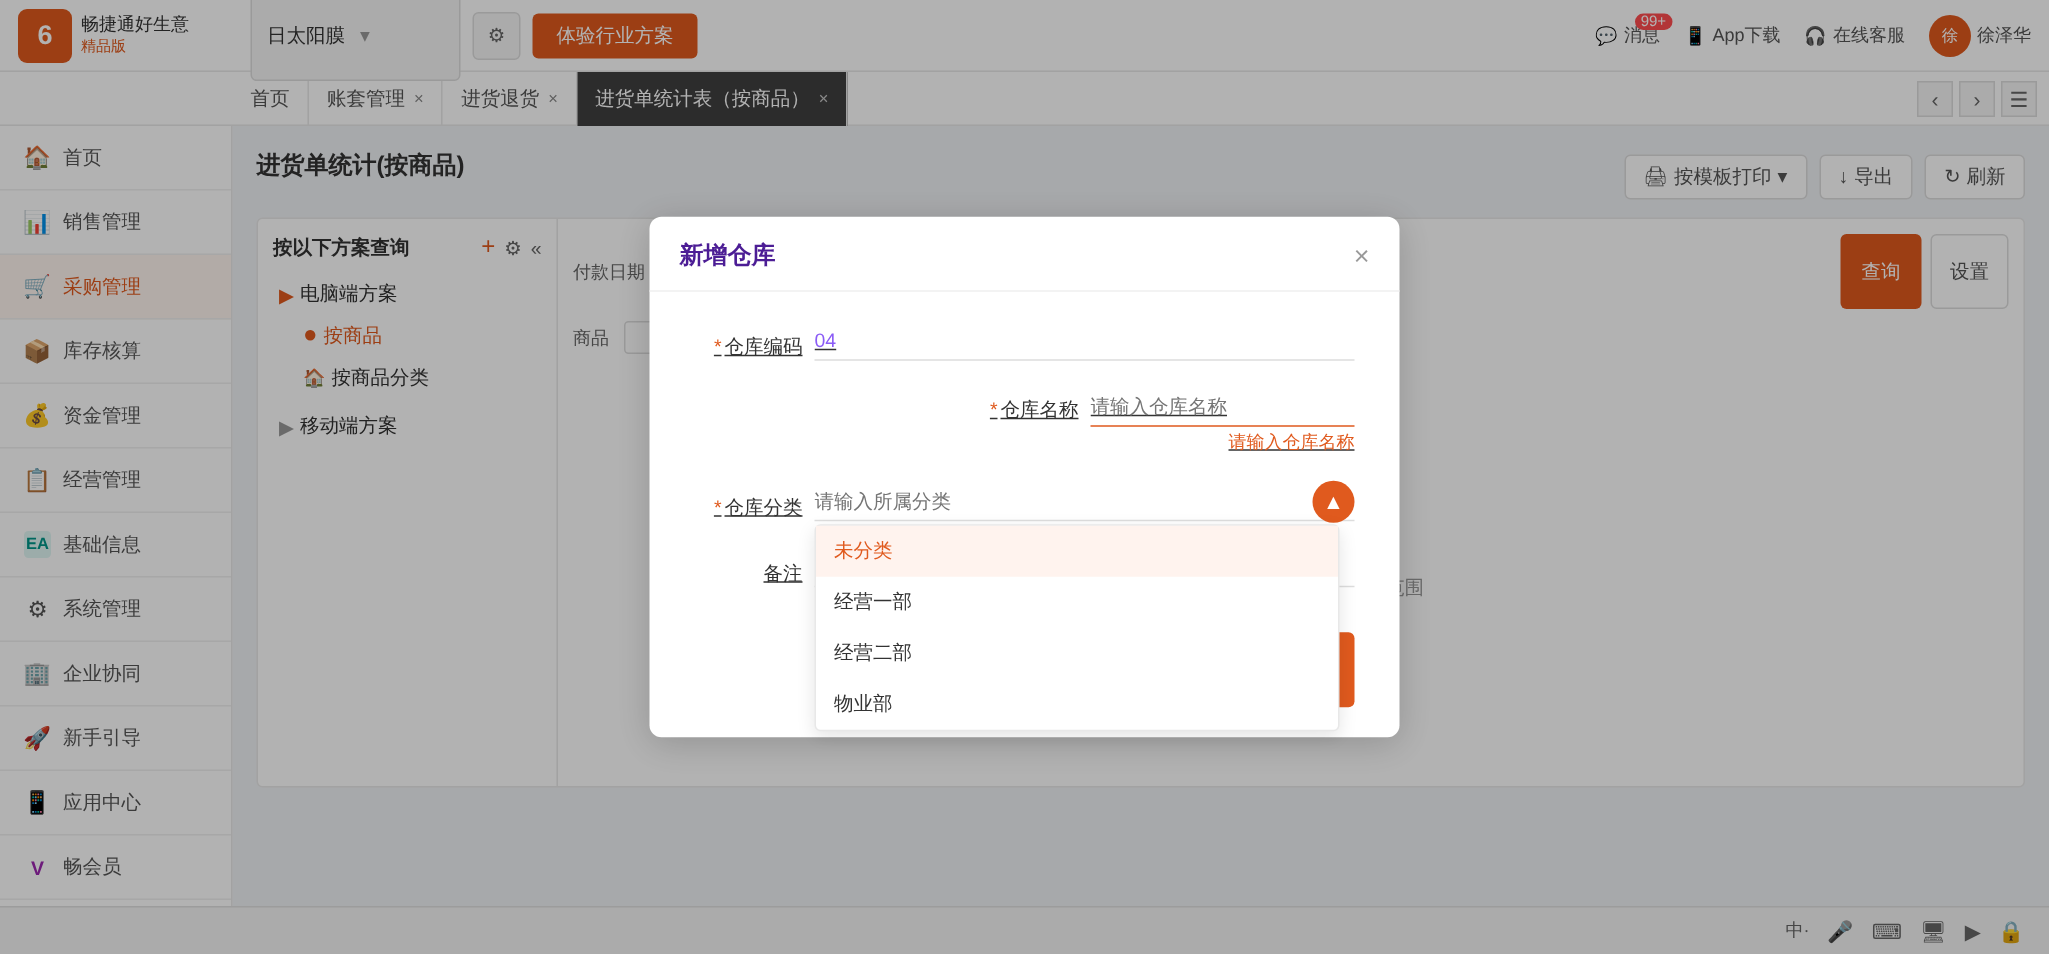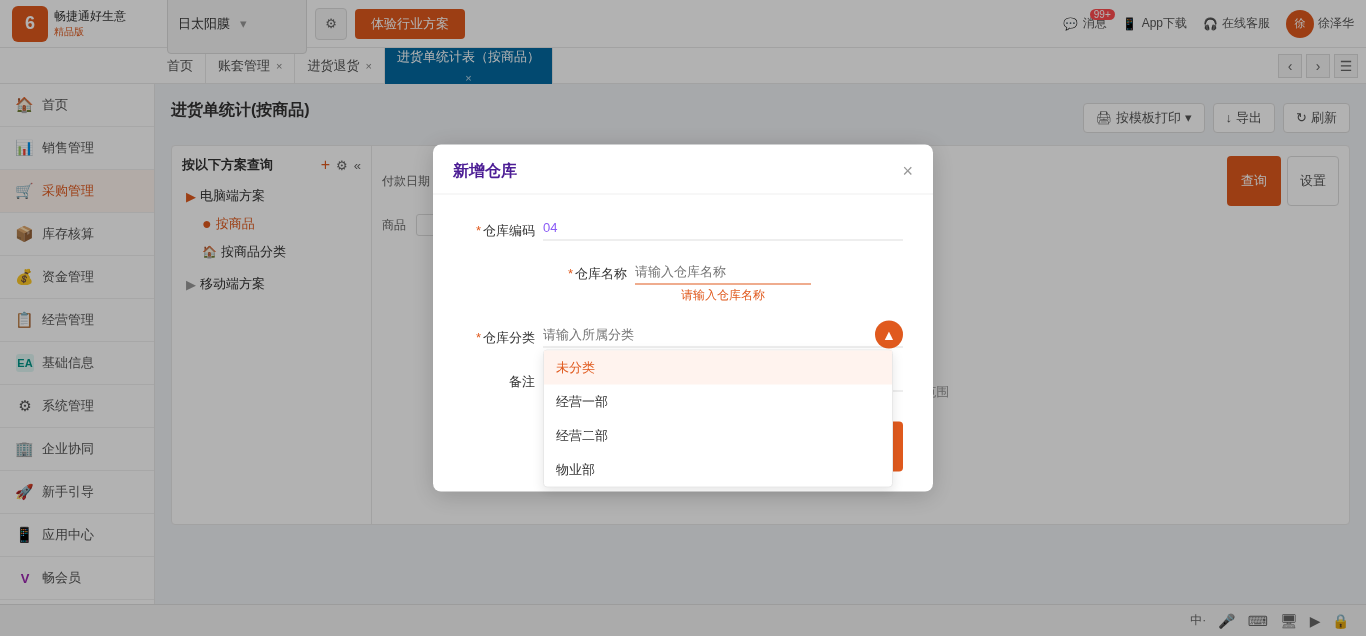--- a/index.html
+++ b/index.html
@@ -121,23 +121,22 @@
       align-items: center;
       padding: 0 12px;
       cursor: pointer;
       font-size: 13px;
       color: #555;
       border-right: 1px solid #e8e8e8;
       gap: 6px;
       position: relative;
     }
     .tab-item.active {
-      background: #0369a1;
+      background: #404040;
       color: #fff;
-      flex-direction: column;
     }
     .tab-item .close-tab { font-size: 11px; color: inherit; opacity: 0.7; cursor: pointer; }
     .tab-bar-actions { margin-left: auto; display: flex; align-items: center; gap: 4px; padding-right: 8px; }
     .tab-action-btn { width: 24px; height: 24px; border: 1px solid #ddd; background: #f5f5f5; cursor: pointer; display: flex; align-items: center; justify-content: center; font-size: 14px; color: #666; }
 
     
     .main-layout {
       display: flex;
       height: calc(636px - 48px - 36px);
     }
@@ -224,23 +223,24 @@
       align-items: center;
       justify-content: space-between;
       padding: 16px 20px 12px;
       border-bottom: 1px solid #f0f0f0;
     }
     .modal-title { font-size: 16px; font-weight: bold; color: #4c1d95; }
     .modal-close { cursor: pointer; color: #999; font-size: 18px; }
     .modal-body { padding: 20px 30px 0; }
     .form-row {
       display: flex;
-      align-items: center;
+      align-items: flex-end;
       margin-bottom: 18px;
       position: relative;
+      text-decoration: underline;
     }
     .form-label {
       width: 80px;
       flex-shrink: 0;
       font-size: 13px;
       color: #333;
       padding-top: 6px;
       text-align: right;
       padding-right: 8px;
     }

